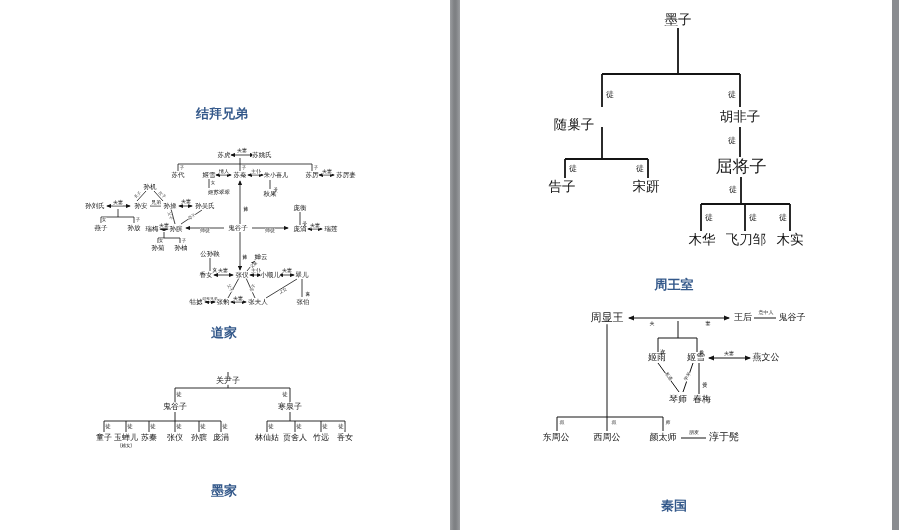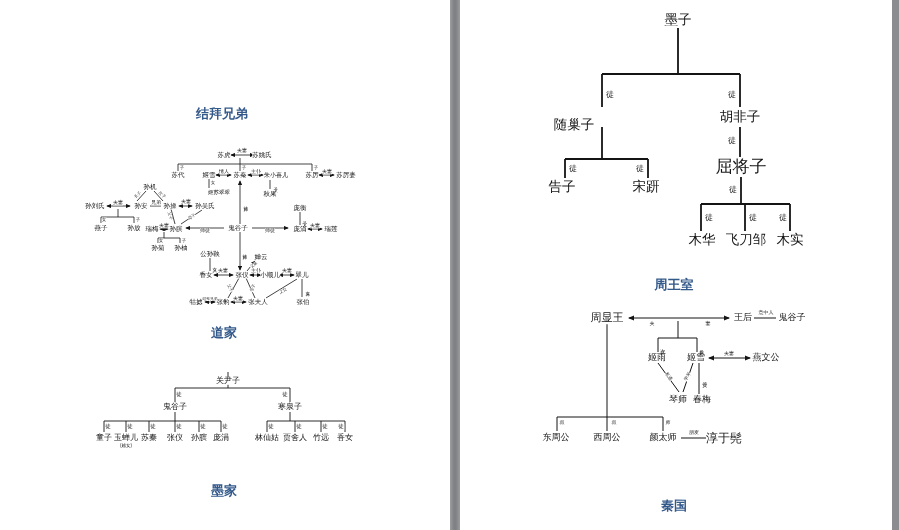--- a/index.html
+++ b/index.html
@@ -259,21 +259,21 @@
       <div class="nd" style="left: 743px; top: 318px; font-size: 9px; transform: translate(-50%, -50%);">王后</div>
       <div class="nd" style="left: 792px; top: 318px; font-size: 9px; transform: translate(-50%, -50%);">鬼谷子</div>
       <div class="nd" style="left: 657px; top: 358px; font-size: 9px; transform: translate(-50%, -50%);">姬雨</div>
       <div class="nd" style="left: 696px; top: 358px; font-size: 9px; transform: translate(-50%, -50%);">姬雪</div>
       <div class="nd" style="left: 766px; top: 358px; font-size: 9px; transform: translate(-50%, -50%);">燕文公</div>
       <div class="nd" style="left: 678px; top: 400px; font-size: 9px; transform: translate(-50%, -50%);">琴师</div>
       <div class="nd" style="left: 702px; top: 400px; font-size: 9px; transform: translate(-50%, -50%);">春梅</div>
       <div class="nd" style="left: 556px; top: 438px; font-size: 9px; transform: translate(-50%, -50%);">东周公</div>
       <div class="nd" style="left: 607px; top: 438px; font-size: 9px; transform: translate(-50%, -50%);">西周公</div>
       <div class="nd" style="left: 663px; top: 438px; font-size: 9px; transform: translate(-50%, -50%);">颜太师</div>
-      <div class="nd" style="left: 724px; top: 438px; font-size: 12px; transform: translate(-50%, -50%);">淳于髡</div>
+      <div class="nd" style="left: 724px; top: 438px; font-size: 10px; transform: translate(-50%, -50%); font-family: Liberation Mono, monospace;">淳于髡</div>
       <div class="lb" style="left: 652px; top: 324px; font-size: 5px; transform: translate(-50%, -50%);">夫</div>
       <div class="lb" style="left: 708px; top: 324px; font-size: 5px; transform: translate(-50%, -50%);">妻</div>
       <div class="lb" style="left: 766px; top: 313px; font-size: 5px; transform: translate(-50%, -50%);">意中人</div>
       <div class="lb v" style="left: 662px; top: 345px; font-size: 5px; transform: translate(-50%, -50%);">次女</div>
       <div class="lb v" style="left: 701px; top: 345px; font-size: 5px; transform: translate(-50%, -50%);">长女</div>
       <div class="lb" style="left: 729px; top: 354px; font-size: 5px; transform: translate(-50%, -50%);">夫妻</div>
       <div class="lb" style="left: 668px; top: 377px; font-size: 4.5px; transform: translate(-50%, -50%) rotate(55deg);">私通</div>
       <div class="lb" style="left: 688px; top: 377px; font-size: 4.5px; transform: translate(-50%, -50%) rotate(-55deg);">学琴</div>
       <div class="lb v" style="left: 704px; top: 378px; font-size: 5px; transform: translate(-50%, -50%);">侍女</div>
       <div class="lb" style="left: 562px; top: 423px; font-size: 5px; transform: translate(-50%, -50%);">叔</div>

